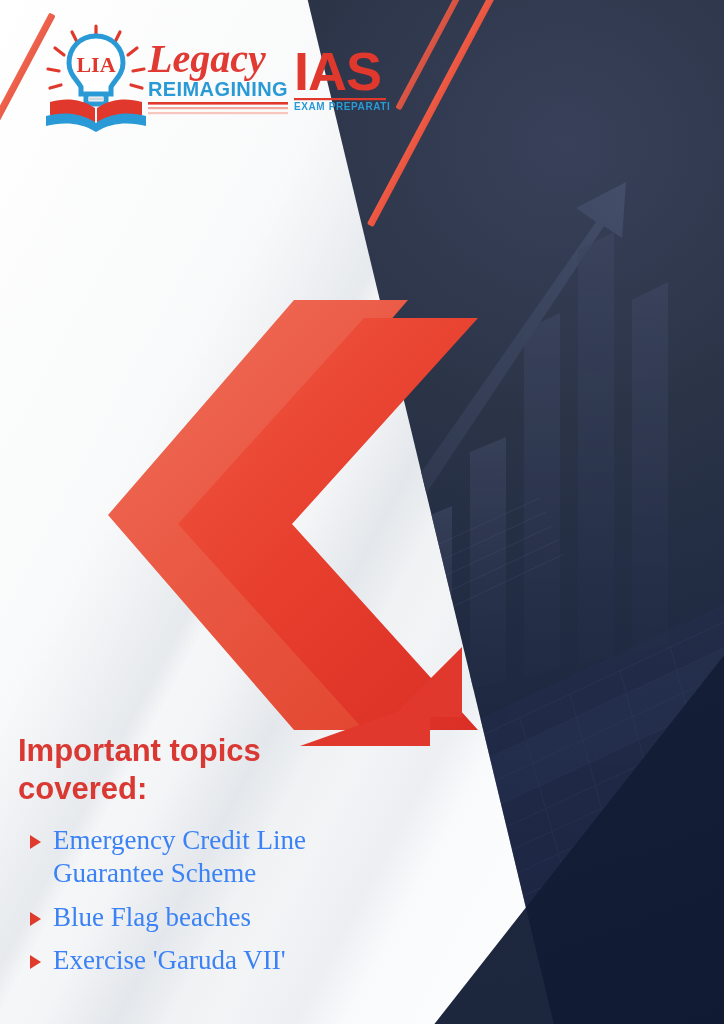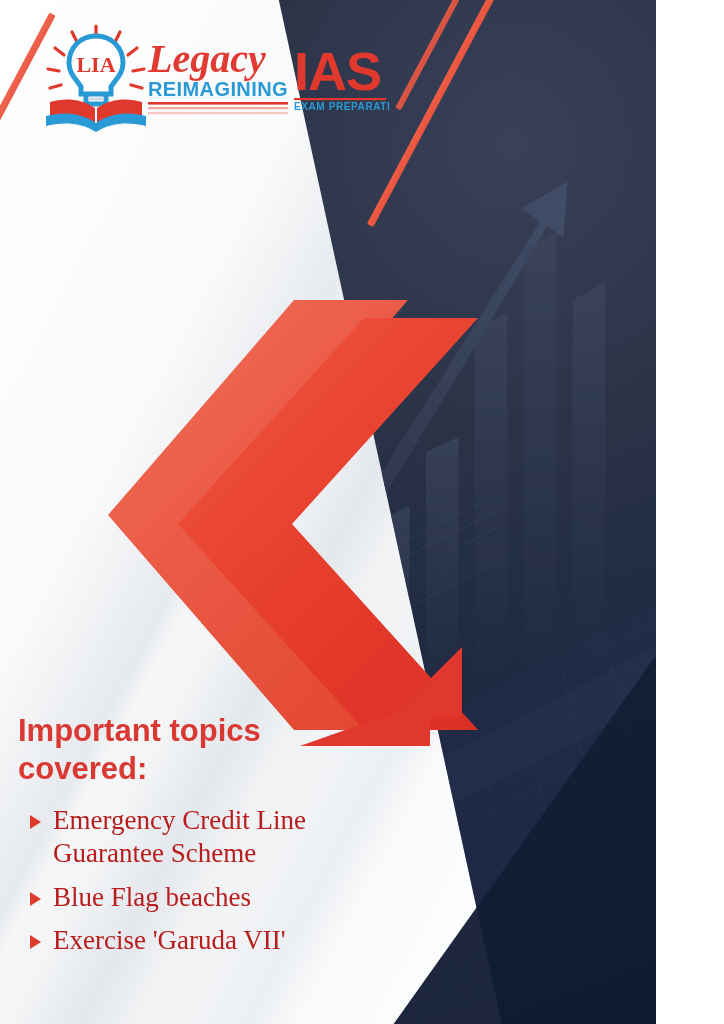--- a/index.html
+++ b/index.html
@@ -6,21 +6,21 @@
     margin: 0;
     padding: 0;
     background: #ffffff;
   }
   body {
     font-family: "Liberation Sans", sans-serif;
   }
 
   .page {
     position: relative;
-    width: 656px;
+    width: 724px;
     height: 1024px;
     overflow: hidden;
     background: #ffffff;
     text-decoration: underline;
   }
 
   
   .bg-white-base {
     position: absolute;
     inset: 0;
@@ -168,21 +168,21 @@
     color: #ffffff;
     margin: 8px 0 0 0;
     letter-spacing: .5px;
     text-shadow: 0 2px 8px rgba(0,0,0,.26);
   }
 
   
   .topics {
     position: absolute;
     left: 18px;
-    top: 712px;
+    top: 732px;
     width: 400px;
   }
   .topics-heading {
     font-family: "Liberation Sans", sans-serif;
     font-weight: bold;
     font-size: 31px;
     line-height: 1.22;
     color: #da3832;
     margin: 0 0 16px 0;
     max-width: 290px;
@@ -198,21 +198,21 @@
     width: 0; height: 0;
     border-left: 11px solid #e03a2c;
     border-top: 7.5px solid transparent;
     border-bottom: 7.5px solid transparent;
     margin: 11px 12px 0 12px;
   }
   .topic-text {
     font-family: "Liberation Serif", serif;
     font-size: 27px;
     line-height: 1.24;
-    color: #b91c1c;
+    color: #3b82f6;
     max-width: 330px;
   }
 </style>
 </head>
 <body>
 
 <div class="page">
 
   <div class="bg-white-base"></div>
   <div class="bg-sheen"></div>

